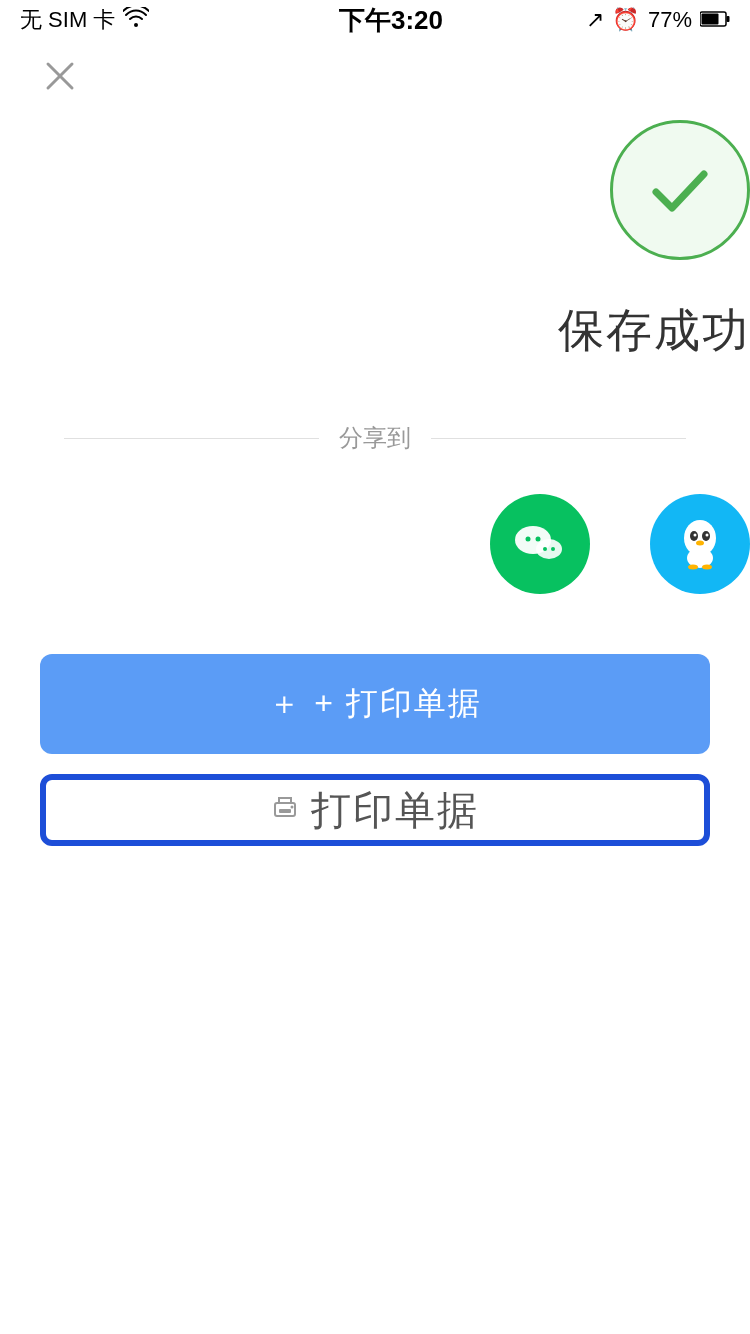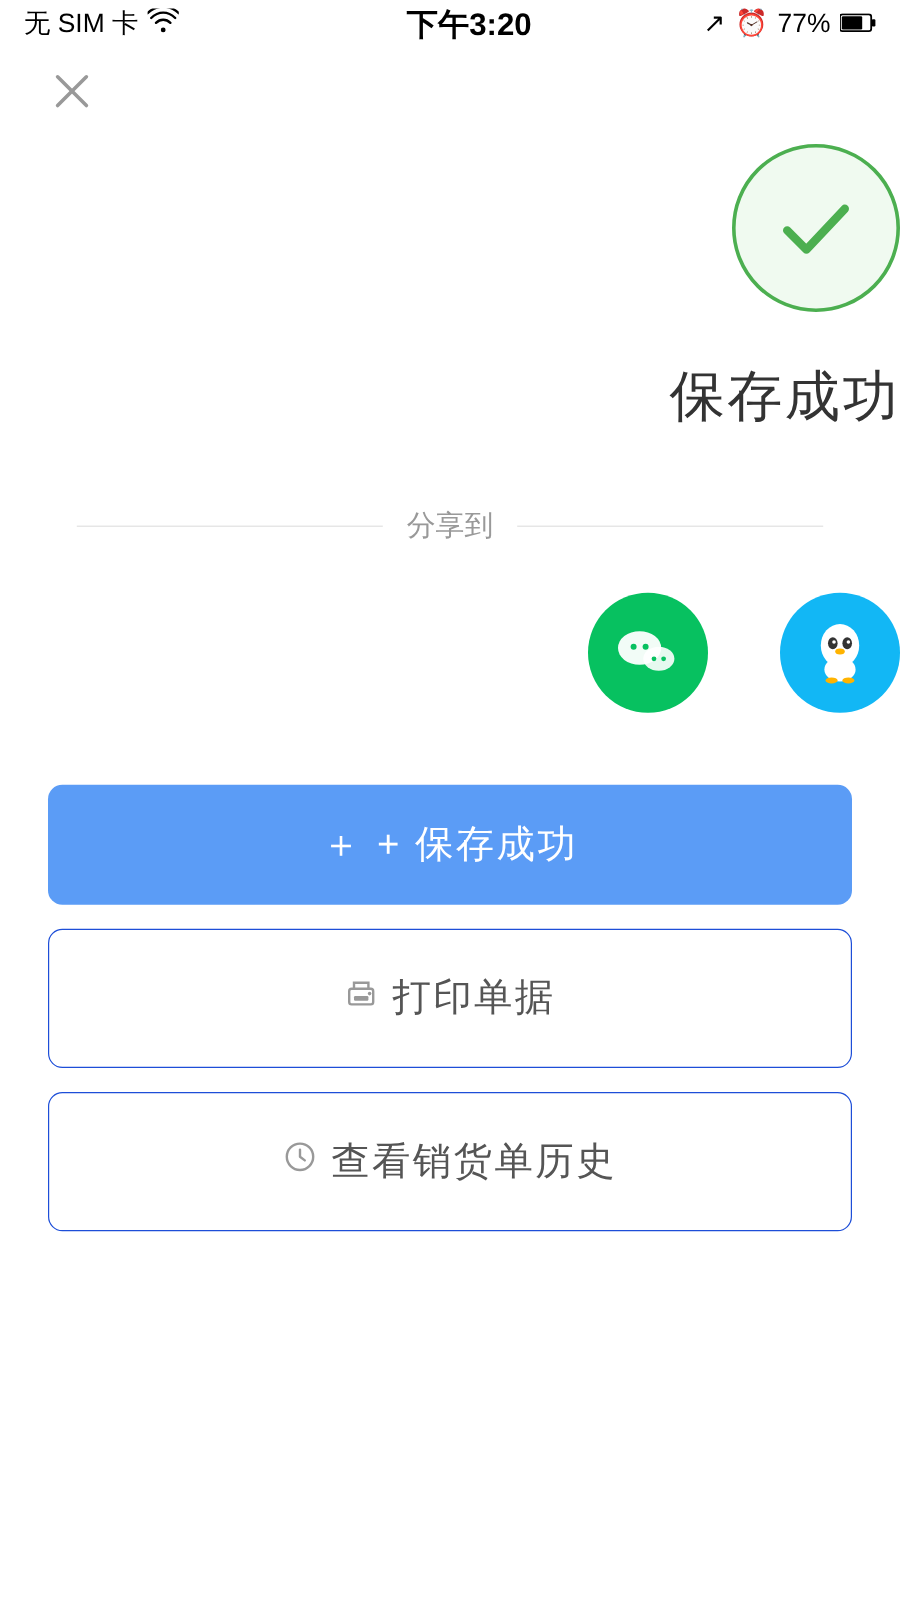--- a/index.html
+++ b/index.html
@@ -174,25 +174,25 @@
       cursor: pointer;
       display: flex;
       align-items: center;
       justify-content: center;
       gap: 12px;
       letter-spacing: 2px;
     }
 
     .btn-secondary {
       width: 100%;
-      height: 116px;
+      height: 72px;
       background: #ffffff;
-      border: 1px solid #1d4ed8;
+      border: 6px solid #1d4ed8;
       border-radius: 12px;
-      font-size: 32px;
+      font-size: 40px;
       color: #555555;
       cursor: pointer;
       display: flex;
       align-items: center;
       justify-content: center;
       gap: 12px;
       letter-spacing: 2px;
     }
 
     .btn-icon {
@@ -298,40 +298,31 @@
         <ellipse cx="23" cy="53" rx="5" ry="2.5" fill="#FFB300"></ellipse>
         <ellipse cx="37" cy="53" rx="5" ry="2.5" fill="#FFB300"></ellipse>
       </svg>
     </button>
   </div>
 
   <div class="buttons-section">
 
     <button class="btn-primary">
       <span>＋</span>
-      <span>+ 保存成功</span>
+      <span>+ 打印单据</span>
     </button>
 
     <button class="btn-secondary">
       <span class="btn-icon">
         <svg width="28" height="28" viewBox="0 0 28 28" fill="none">
           <rect x="4" y="10" width="20" height="13" rx="2" stroke="#999" stroke-width="2"></rect>
           <path d="M8 10V5h12v5" stroke="#999" stroke-width="2"></path>
           <rect x="8" y="16" width="12" height="4" rx="1" fill="#999"></rect>
           <circle cx="21" cy="14" r="1.5" fill="#999"></circle>
         </svg>
       </span>
       <span>打印单据</span>
     </button>
 
-    <button class="btn-secondary">
-      <span class="btn-icon">
-        <svg width="28" height="28" viewBox="0 0 28 28" fill="none">
-          <circle cx="14" cy="14" r="11" stroke="#999" stroke-width="2"></circle>
-          <polyline points="14,8 14,14 18,17" stroke="#999" stroke-width="2" stroke-linecap="round" stroke-linejoin="round"></polyline>
-        </svg>
-      </span>
-      <span>查看销货单历史</span>
-    </button>
 
   </div>
 
 </div>
 
 </body></html>

